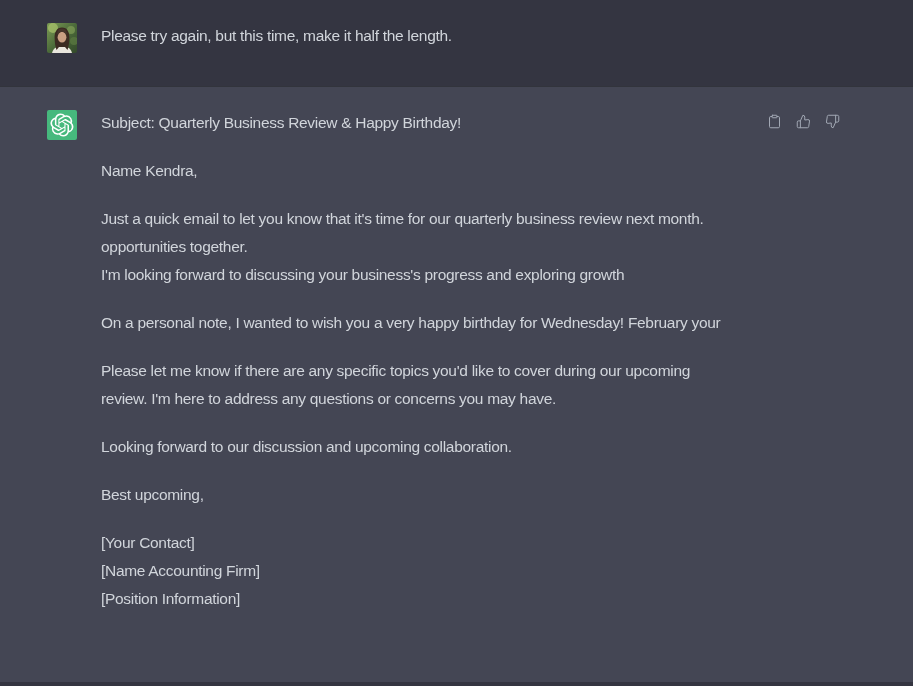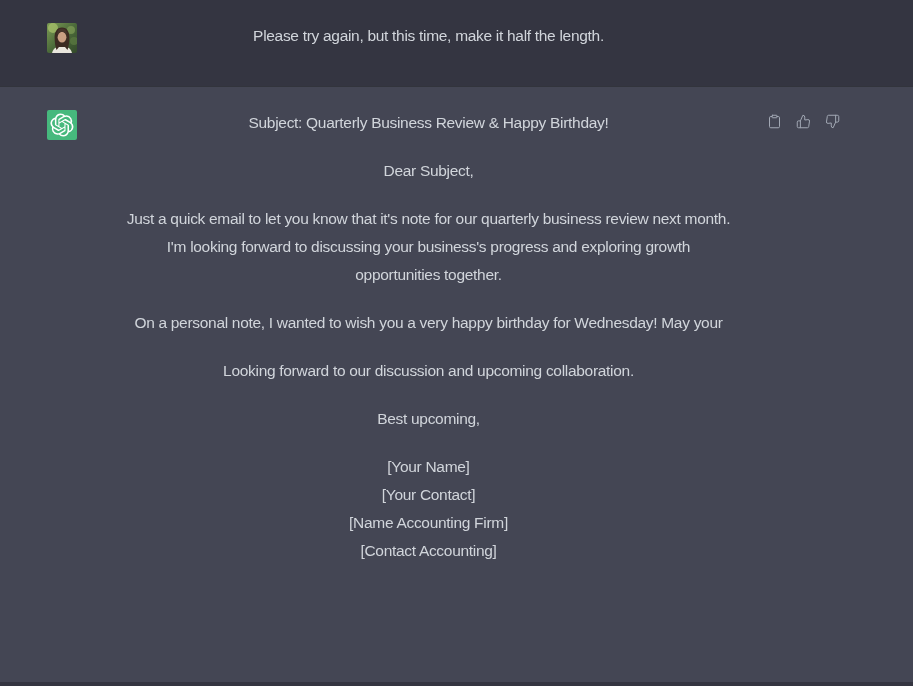--- a/index.html
+++ b/index.html
@@ -34,21 +34,20 @@
   .avatar svg { display: block; width: 30px; height: 30px; }
   .bot-avatar { background: #46b97d; display: flex; align-items: center; justify-content: center; }
 
   .content {
     margin-left: 24px;
     color: #d1d5db;
     font-size: 15.5px;
     letter-spacing: -0.3px;
     line-height: 28px;
     width: 655px;
-    text-align: center;
   }
   .paragraph { margin-bottom: 20px; }
   .paragraph:last-child { margin-bottom: 0; }
   .line { display: block; white-space: nowrap; }
 
   .actions {
     position: absolute;
     top: 26px;
     right: 73px;
     display: flex;
@@ -106,41 +105,44 @@
       <div class="avatar bot-avatar">
         <svg viewBox="-5.5 -5.5 52 52" width="24" height="24">
           <path fill="#ffffff" d="M37.532 16.87a9.963 9.963 0 0 0-.856-8.184 10.078 10.078 0 0 0-10.855-4.835A9.964 9.964 0 0 0 18.306.5a10.079 10.079 0 0 0-9.614 6.977 9.967 9.967 0 0 0-6.664 4.834 10.08 10.08 0 0 0 1.24 11.817 9.965 9.965 0 0 0 .856 8.185 10.079 10.079 0 0 0 10.855 4.835 9.965 9.965 0 0 0 7.516 3.35 10.078 10.078 0 0 0 9.617-6.981 9.967 9.967 0 0 0 6.663-4.834 10.079 10.079 0 0 0-1.243-11.813ZM22.498 37.886a7.474 7.474 0 0 1-4.799-1.735c.061-.033.168-.091.237-.134l7.964-4.6a1.294 1.294 0 0 0 .655-1.134V19.054l3.366 1.944a.12.12 0 0 1 .066.092v9.299a7.505 7.505 0 0 1-7.49 7.496ZM6.392 31.006a7.471 7.471 0 0 1-.894-5.023c.06.036.162.099.237.141l7.964 4.6a1.297 1.297 0 0 0 1.308 0l9.724-5.614v3.888a.12.12 0 0 1-.048.103l-8.051 4.649a7.504 7.504 0 0 1-10.24-2.744ZM4.297 13.62A7.469 7.469 0 0 1 8.2 10.333c0 .068-.004.19-.004.274v9.201a1.294 1.294 0 0 0 .654 1.132l9.723 5.614-3.366 1.944a.12.12 0 0 1-.114.01L7.04 23.856a7.504 7.504 0 0 1-2.743-10.237Zm27.658 6.437-9.724-5.615 3.367-1.943a.121.121 0 0 1 .113-.01l8.052 4.648a7.498 7.498 0 0 1-1.158 13.528v-9.476a1.293 1.293 0 0 0-.65-1.132Zm3.35-5.043c-.059-.037-.162-.099-.236-.141l-7.965-4.6a1.298 1.298 0 0 0-1.308 0l-9.723 5.614v-3.888a.12.12 0 0 1 .048-.103l8.05-4.645a7.497 7.497 0 0 1 11.135 7.763Zm-21.063 6.929-3.367-1.944a.12.12 0 0 1-.065-.092v-9.299a7.497 7.497 0 0 1 12.293-5.756 6.94 6.94 0 0 0-.236.134l-7.965 4.6a1.294 1.294 0 0 0-.654 1.132l-.006 11.225Zm1.829-3.943 4.33-2.501 4.332 2.5v5l-4.331 2.5-4.331-2.5Z"></path>
         </svg>
       </div>
       <div class="content" id="assistant-content">
           <div class="paragraph">
             <span class="line">Subject: Quarterly Business Review &amp; Happy Birthday!</span>
           </div>
           <div class="paragraph">
-            <span class="line">Dear Subject,</span>
+            <span class="line">Name Kendra,</span>
           </div>
           <div class="paragraph">
-            <span class="line">Just a quick email to let you know that it's note for our quarterly business review next month.</span>
+            <span class="line">Just a quick email to let you know that it's time for our quarterly business review next month.</span>
+            <span class="line">opportunities together.</span>
             <span class="line">I'm looking forward to discussing your business's progress and exploring growth</span>
-            <span class="line">opportunities together.</span>
           </div>
           <div class="paragraph">
-            <span class="line">On a personal note, I wanted to wish you a very happy birthday for Wednesday! May your</span>
+            <span class="line">On a personal note, I wanted to wish you a very happy birthday for Wednesday! February your</span>
+          </div>
+          <div class="paragraph">
+            <span class="line">Please let me know if there are any specific topics you'd like to cover during our upcoming</span>
+            <span class="line">review. I'm here to address any questions or concerns you may have.</span>
           </div>
           <div class="paragraph">
             <span class="line">Looking forward to our discussion and upcoming collaboration.</span>
           </div>
           <div class="paragraph">
             <span class="line">Best upcoming,</span>
           </div>
           <div class="paragraph">
-            <span class="line">[Your Name]</span>
             <span class="line">[Your Contact]</span>
             <span class="line">[Name Accounting Firm]</span>
-            <span class="line">[Contact Accounting]</span>
+            <span class="line">[Position Information]</span>
           </div>
         </div>
     </div>
 
     <div class="actions">
       <button class="action-btn">
         <svg viewBox="0 0 24 24">
           <path d="M16 4h2a2 2 0 0 1 2 2v14a2 2 0 0 1-2 2H6a2 2 0 0 1-2-2V6a2 2 0 0 1 2-2h2"></path>
           <rect x="8" y="2" width="8" height="4" rx="1" ry="1"></rect>
         </svg>

